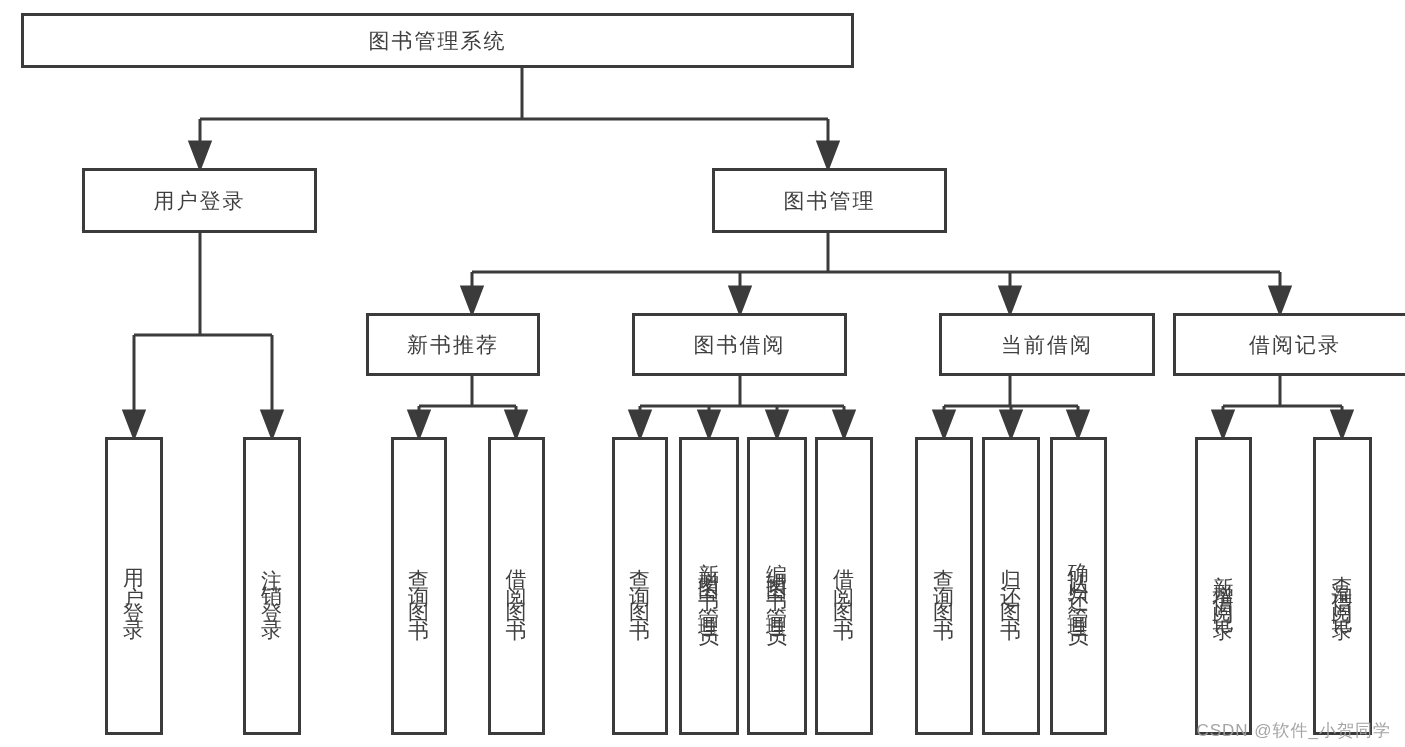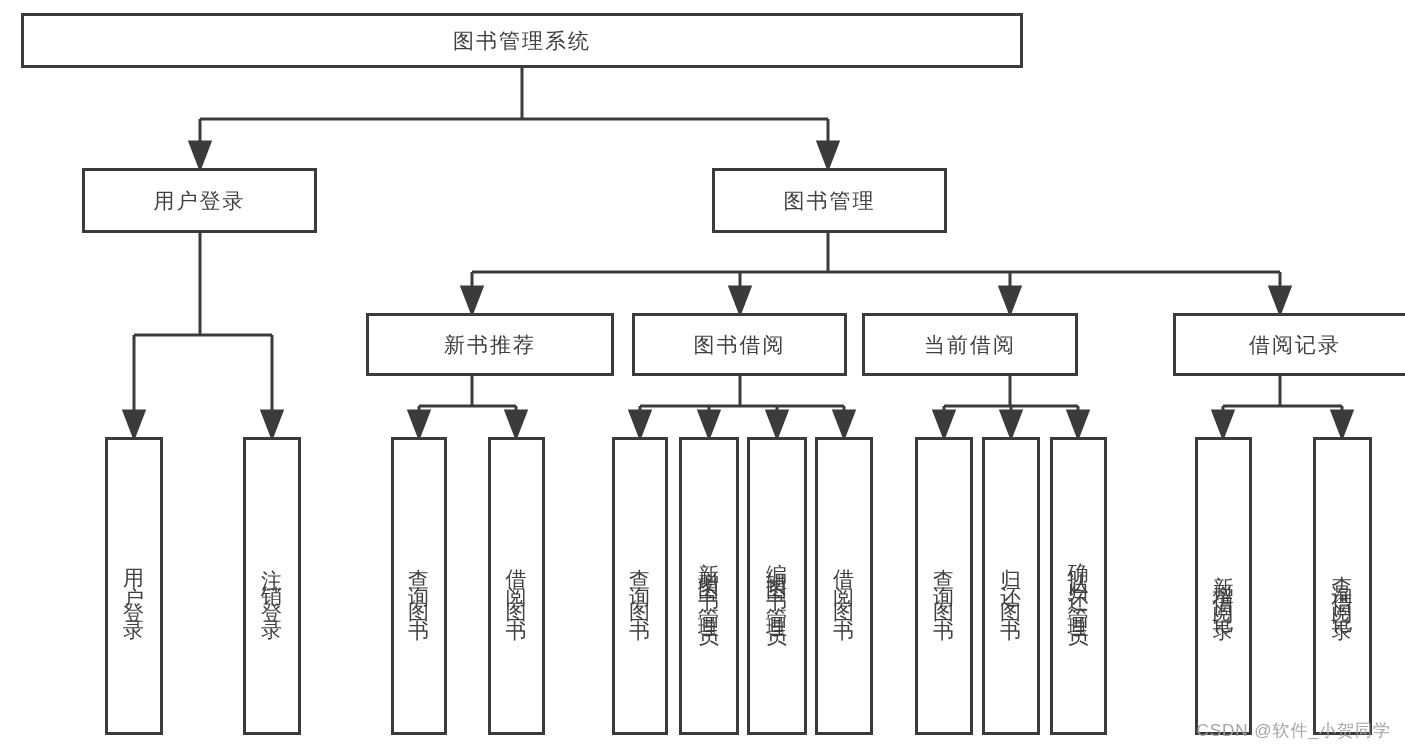--- a/index.html
+++ b/index.html
@@ -102,38 +102,38 @@
     <g>
       <line x1="1280" y1="376" x2="1280" y2="406"></line>
       <line x1="1223" y1="406" x2="1342" y2="406"></line>
       <line x1="1223" y1="406" x2="1223" y2="413"></line>
       <line x1="1342" y1="406" x2="1342" y2="413"></line>
       <polygon points="1213,411 1233,411 1223,437"></polygon>
       <polygon points="1332,411 1352,411 1342,437"></polygon>
     </g>
   </svg>
 
-  <div class="node" style="left:21px; top:13px; width:1002px; height:55px;">
+  <div class="node" style="left:21px; top:13px; width:833px; height:55px;">
     <span>图书管理系统</span>
   </div>
 
   <div class="node" style="left:82px; top:168px; width:235px; height:65px;">
     <span>用户登录</span>
   </div>
   <div class="node" style="left:712px; top:168px; width:235px; height:65px;">
     <span>图书管理</span>
   </div>
 
-  <div class="node" style="left:366px; top:313px; width:248px; height:63px;">
+  <div class="node" style="left:366px; top:313px; width:174px; height:63px;">
     <span>新书推荐</span>
   </div>
   <div class="node" style="left:632px; top:313px; width:215px; height:63px;align-items:center;">
     <span>图书借阅</span>
   </div>
-  <div class="node" style="left:862px; top:313px; width:216px; height:63px;">
+  <div class="node" style="left:939px; top:313px; width:216px; height:63px;">
     <span>当前借阅</span>
   </div>
   <div class="node" style="left:1173px; top:313px; width:244px; height:63px;">
     <span>借阅记录</span>
   </div>
 
   <div class="node leaf sp-loose" style="left:105px; top:437px; width:58px; height:298px;">
     <span>用户登录</span>
   </div>
   <div class="node leaf sp-loose" style="left:243px; top:437px; width:58px; height:298px;">

